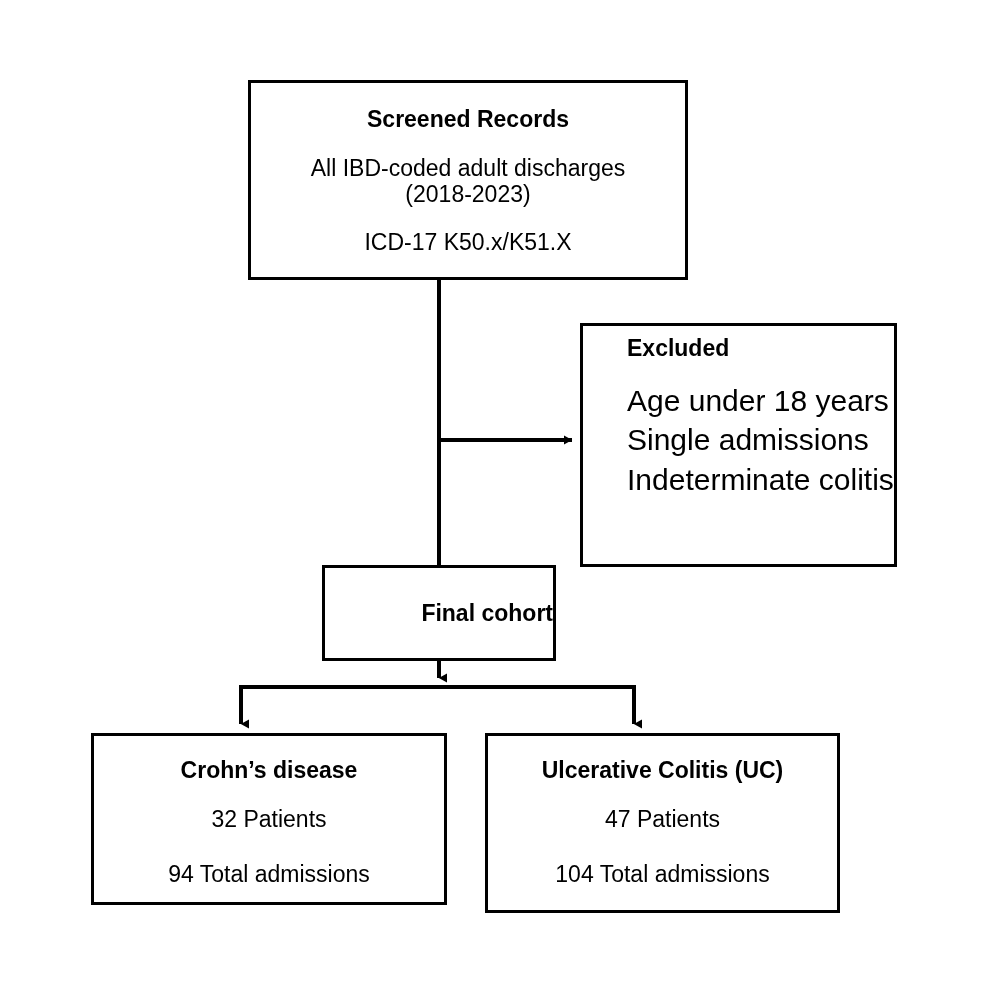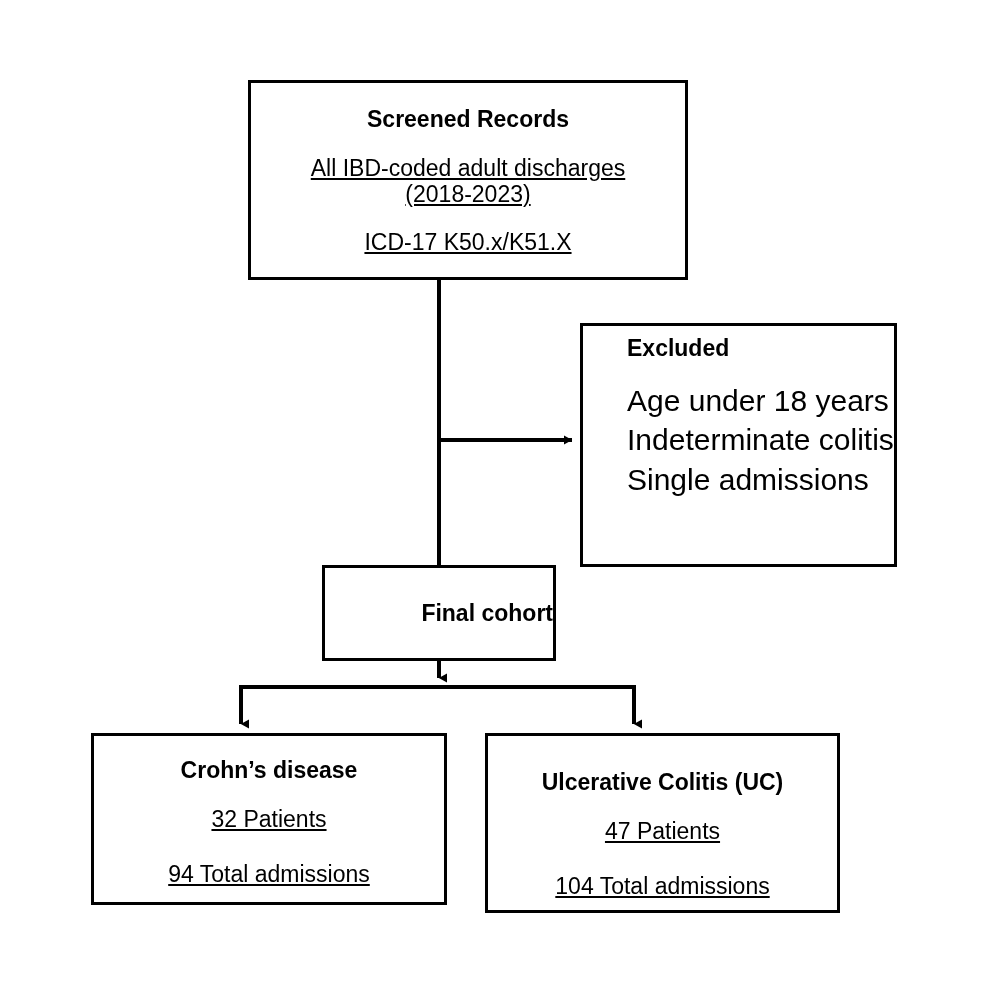--- a/index.html
+++ b/index.html
@@ -44,21 +44,20 @@
     font-weight: bold;
     font-size: 23px;
     line-height: 1.25;
     text-align: center;
     white-space: nowrap;
   }
   .node-line {
     font-size: 23px;
     line-height: 1.3;
     text-align: center;
-    text-decoration: underline;
   }
   
   #box-screened {
     left: 248px;
     top: 80px;
     width: 440px;
     height: 200px;
     padding: 22px 10px 32px 10px;
     justify-content: flex-start;
   }
@@ -106,21 +105,21 @@
     width: 356px;
     height: 172px;
     padding: 20px 8px 14px 8px;
     justify-content: flex-start;
   }
   #box-uc {
     left: 485px;
     top: 733px;
     width: 355px;
     height: 180px;
-    padding: 32px 8px 14px 8px;
+    padding: 20px 8px 14px 8px;
     justify-content: flex-start;
   }
   #box-crohn .node-title,
   #box-uc .node-title { margin-bottom: 20px; }
   #box-crohn .node-line,
   #box-uc .node-line { margin-bottom: 25px; }
   #box-crohn .node-line.last,
   #box-uc .node-line.last { margin-bottom: 0; }
 </style>
 </head>
@@ -155,22 +154,22 @@
     <div class="node-title">Screened Records</div>
     <div class="node-line">All IBD-coded adult discharges</div>
     <div class="node-line" style="margin-top:-22px;">(2018-2023)</div>
     <div class="node-line last">ICD-17 K50.x/K51.X</div>
   </div>
 
   <div class="node-box align-left" id="box-excluded">
     <div class="node-title">Excluded</div>
     <div class="excl-list">
       <div class="excl-item">Age under 18 years</div>
+      <div class="excl-item">Single admissions</div>
       <div class="excl-item">Indeterminate colitis</div>
-      <div class="excl-item">Single admissions</div>
     </div>
   </div>
 
   <div class="node-box" id="box-final">
     <div class="node-title">Final cohort</div>
   </div>
 
   <div class="node-box" id="box-crohn">
     <div class="node-title">Crohn’s disease</div>
     <div class="node-line">32 Patients</div>

